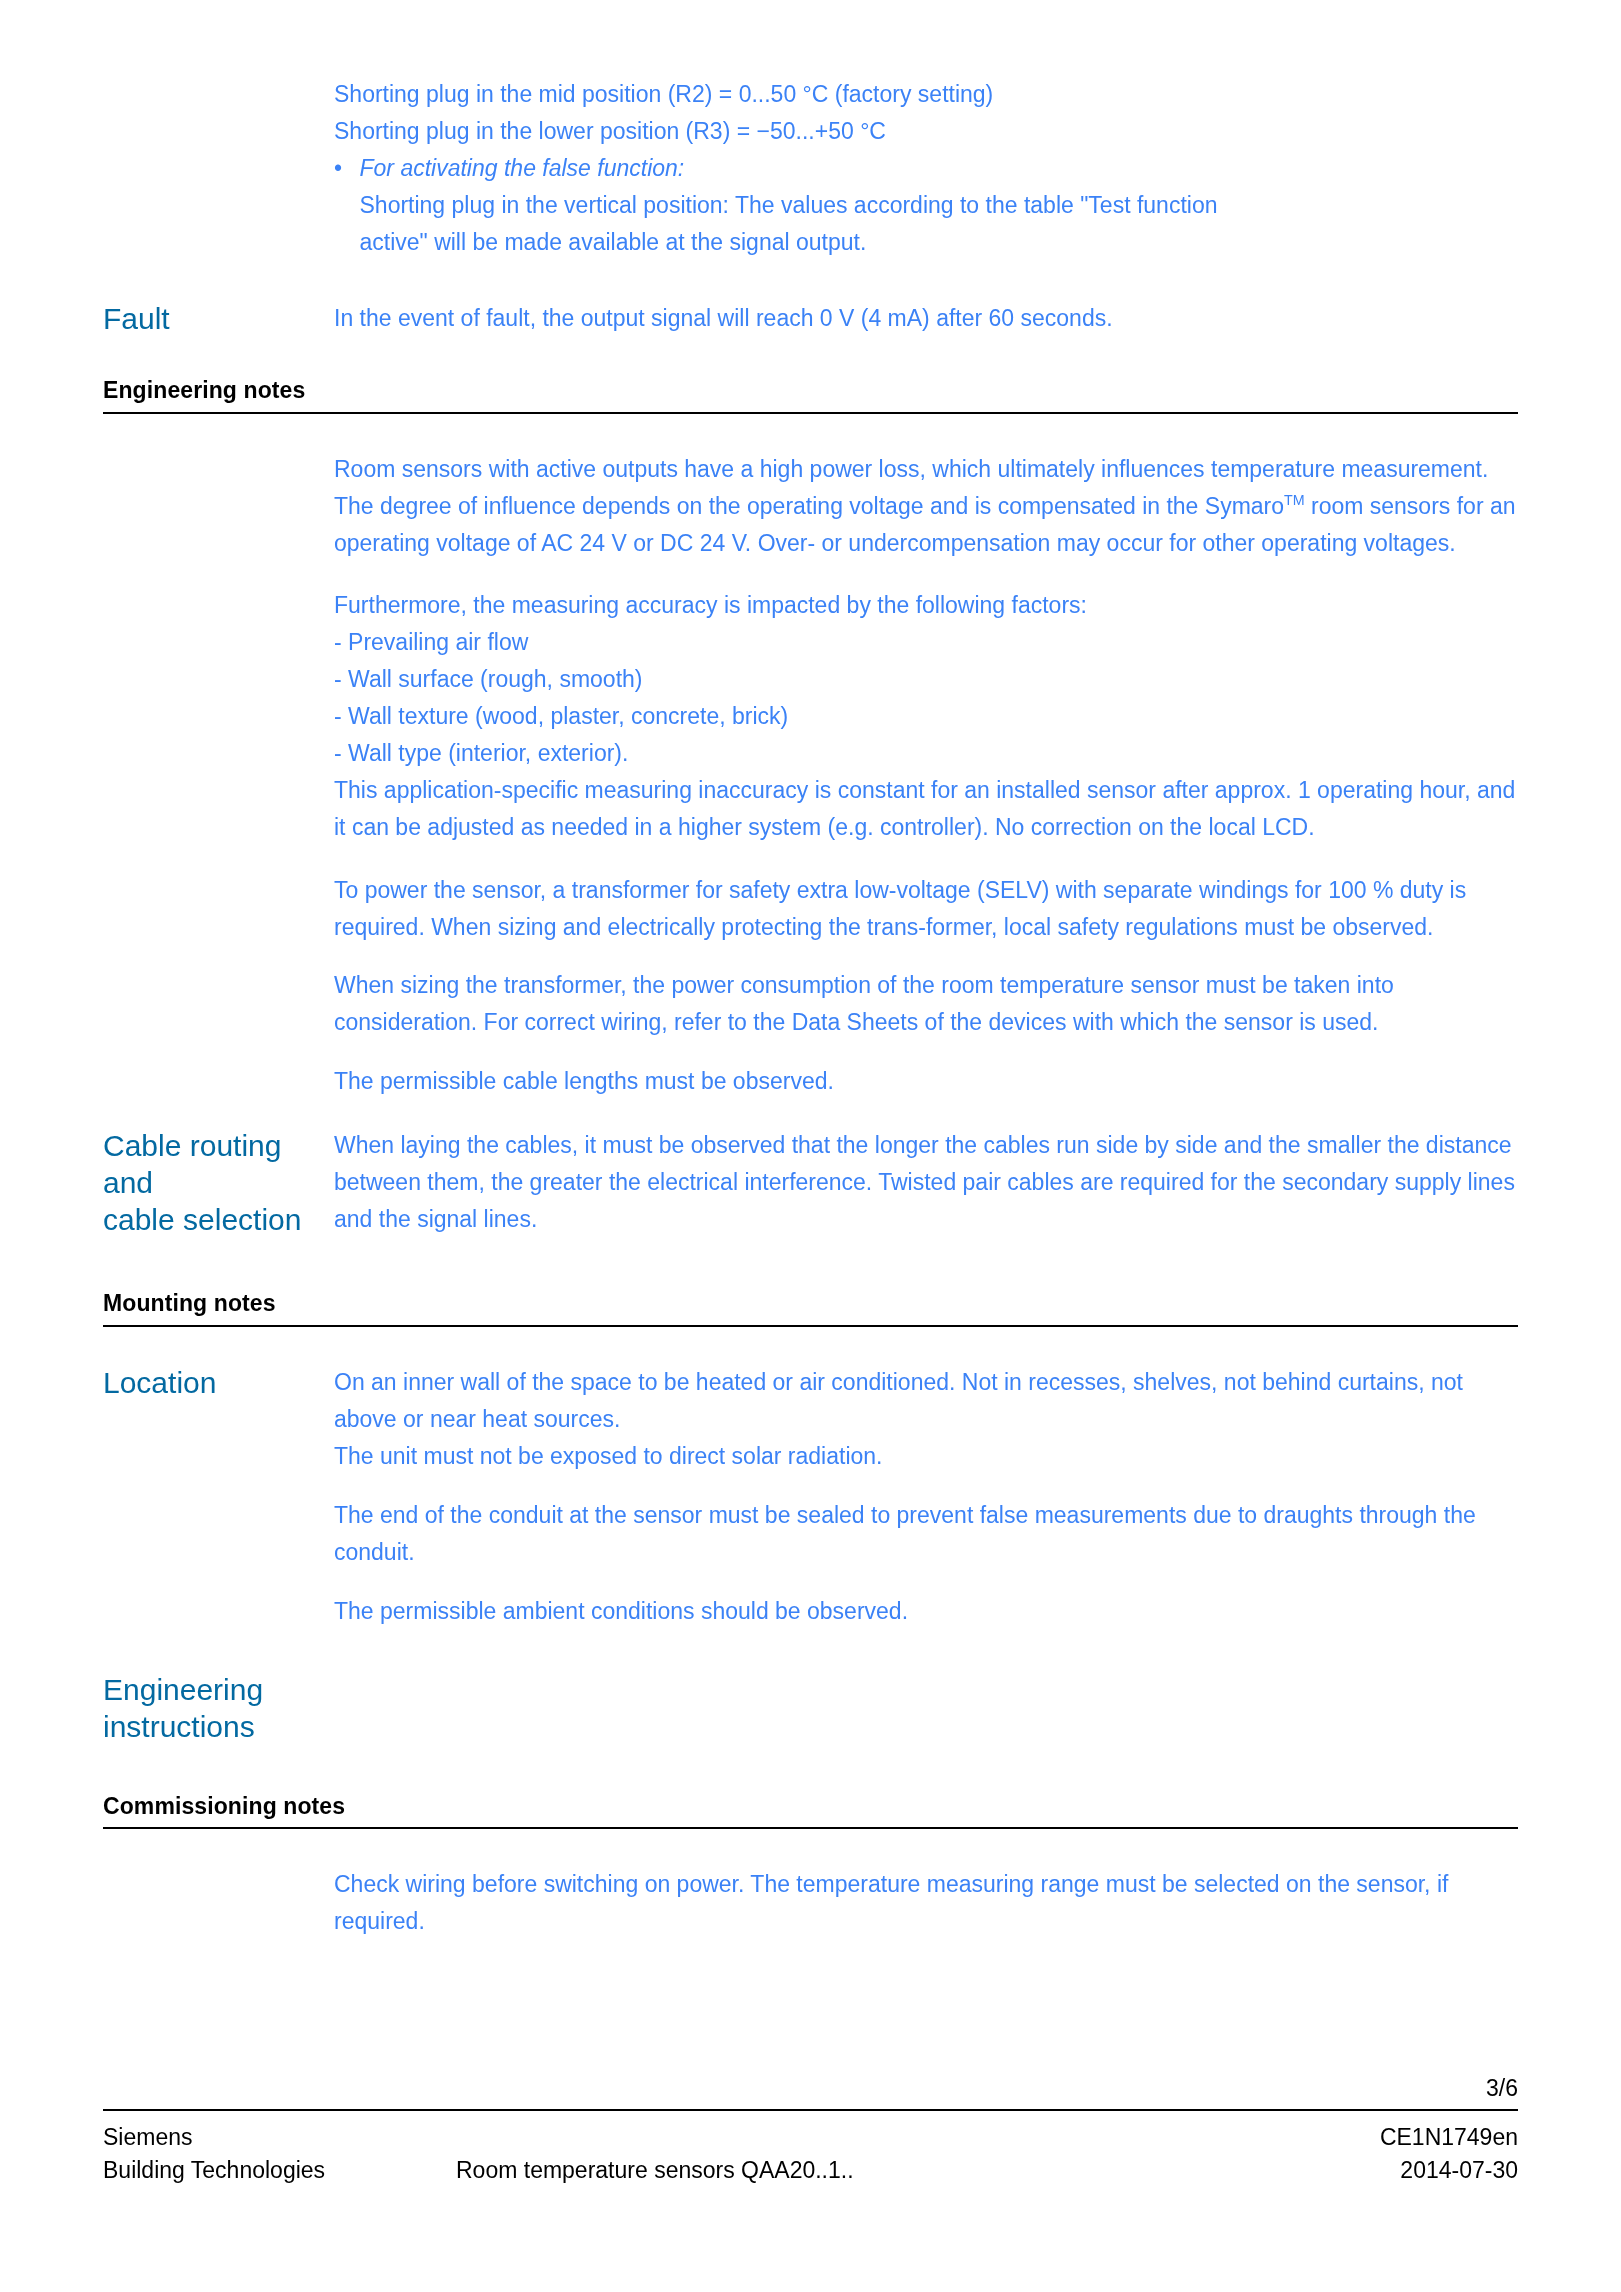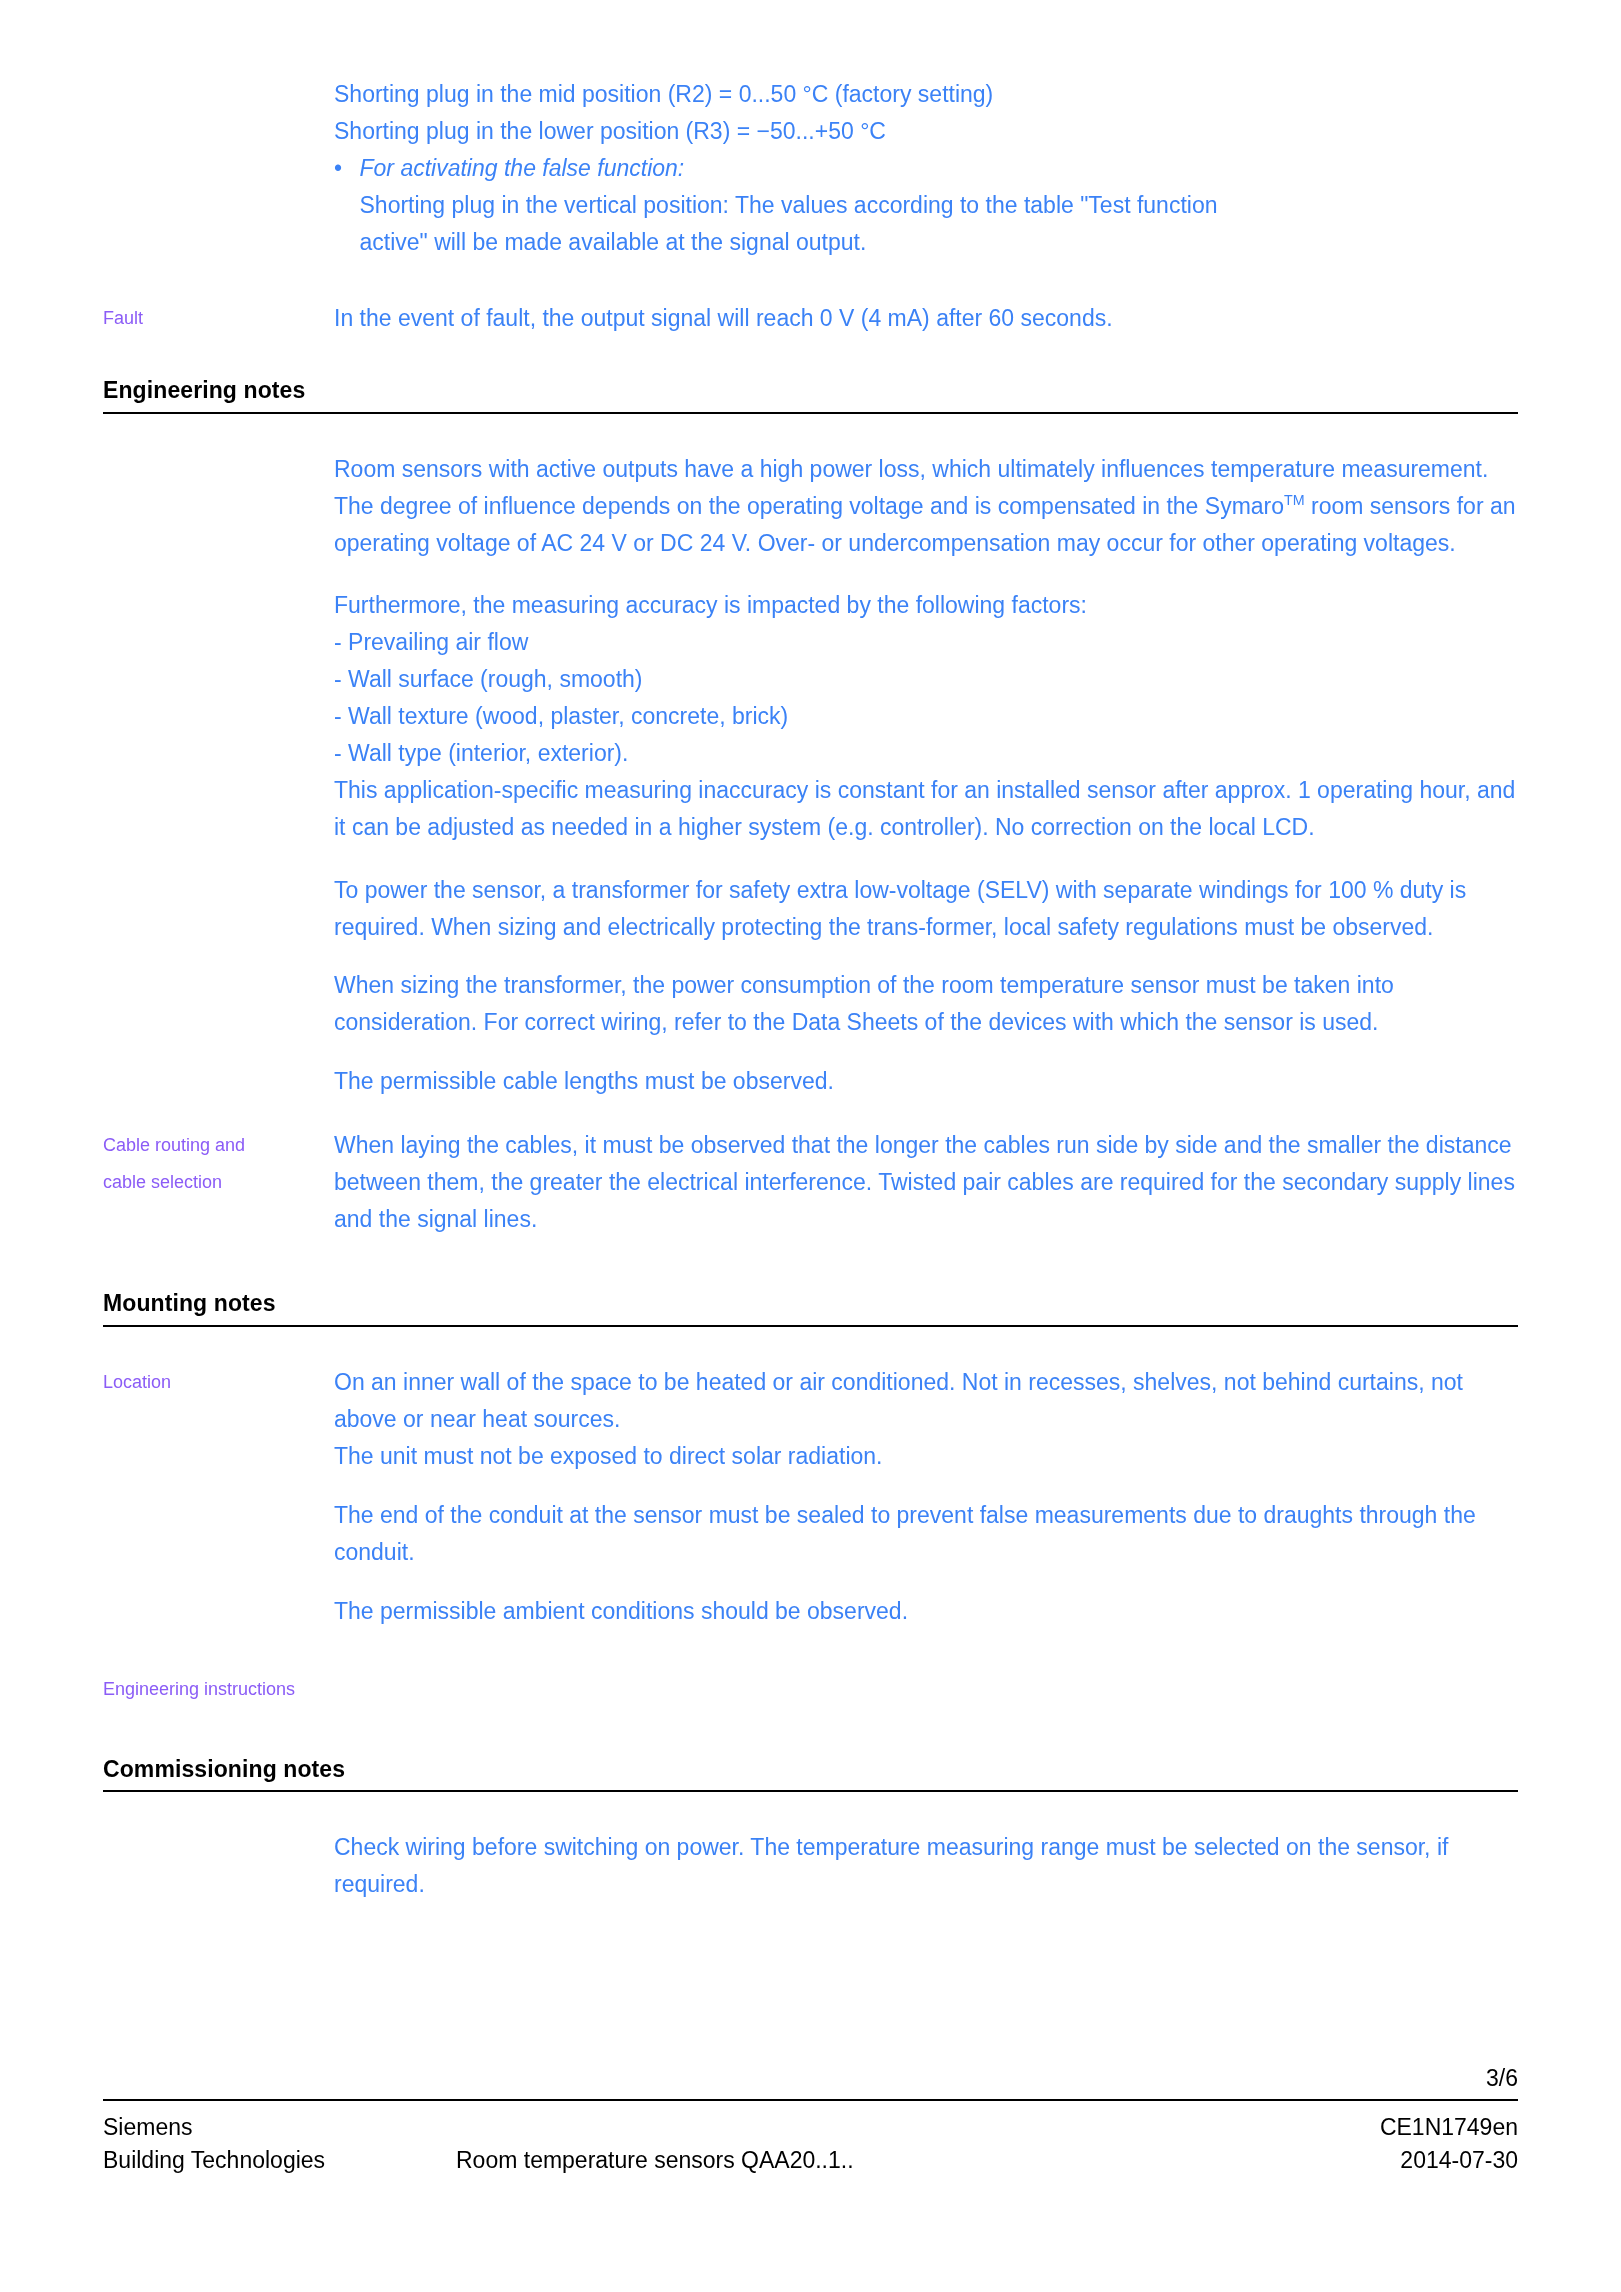--- a/index.html
+++ b/index.html
@@ -30,23 +30,23 @@
   }
 
   .row {
     display: flex;
     align-items: flex-start;
     width: 100%;
   }
   .label-col {
     width: 231px;        
     flex: 0 0 231px;
-    font-size: 18px;
-    line-height: 37px;
-    color: #8b5cf6;
+    font-size: 30px;
+    line-height: 37px;
+    color: #0369a1;
   }
   .body-col {
     flex: 1 1 auto;
     font-size: 23px;
     line-height: 37px;
     color: #3b82f6;
   }
 
   .para { margin: 0 0 0 0; }
   .para + .para { margin-top: 25.5px; }
@@ -240,21 +240,21 @@
 
     <div style="height:37px"></div>
 
     <div class="row">
       <div class="label-col"></div>
       <div class="body-col">Check wiring before switching on power. The temperature measuring range must be selected on the sensor, if required.</div>
     </div>
 
   </div>
 
-  <div class="footer" style="bottom:116px">
+  <div class="footer" style="bottom:106px">
     <div class="footer-pageno">3/6</div>
     <div class="footer-rule"></div>
     <div class="footer-cols">
       <div class="footer-left">
         <div>Siemens</div>
         <div>Building Technologies</div>
       </div>
       <div class="footer-mid">Room temperature sensors QAA20..1..</div>
       <div class="footer-right">
         <div>CE1N1749en</div>

